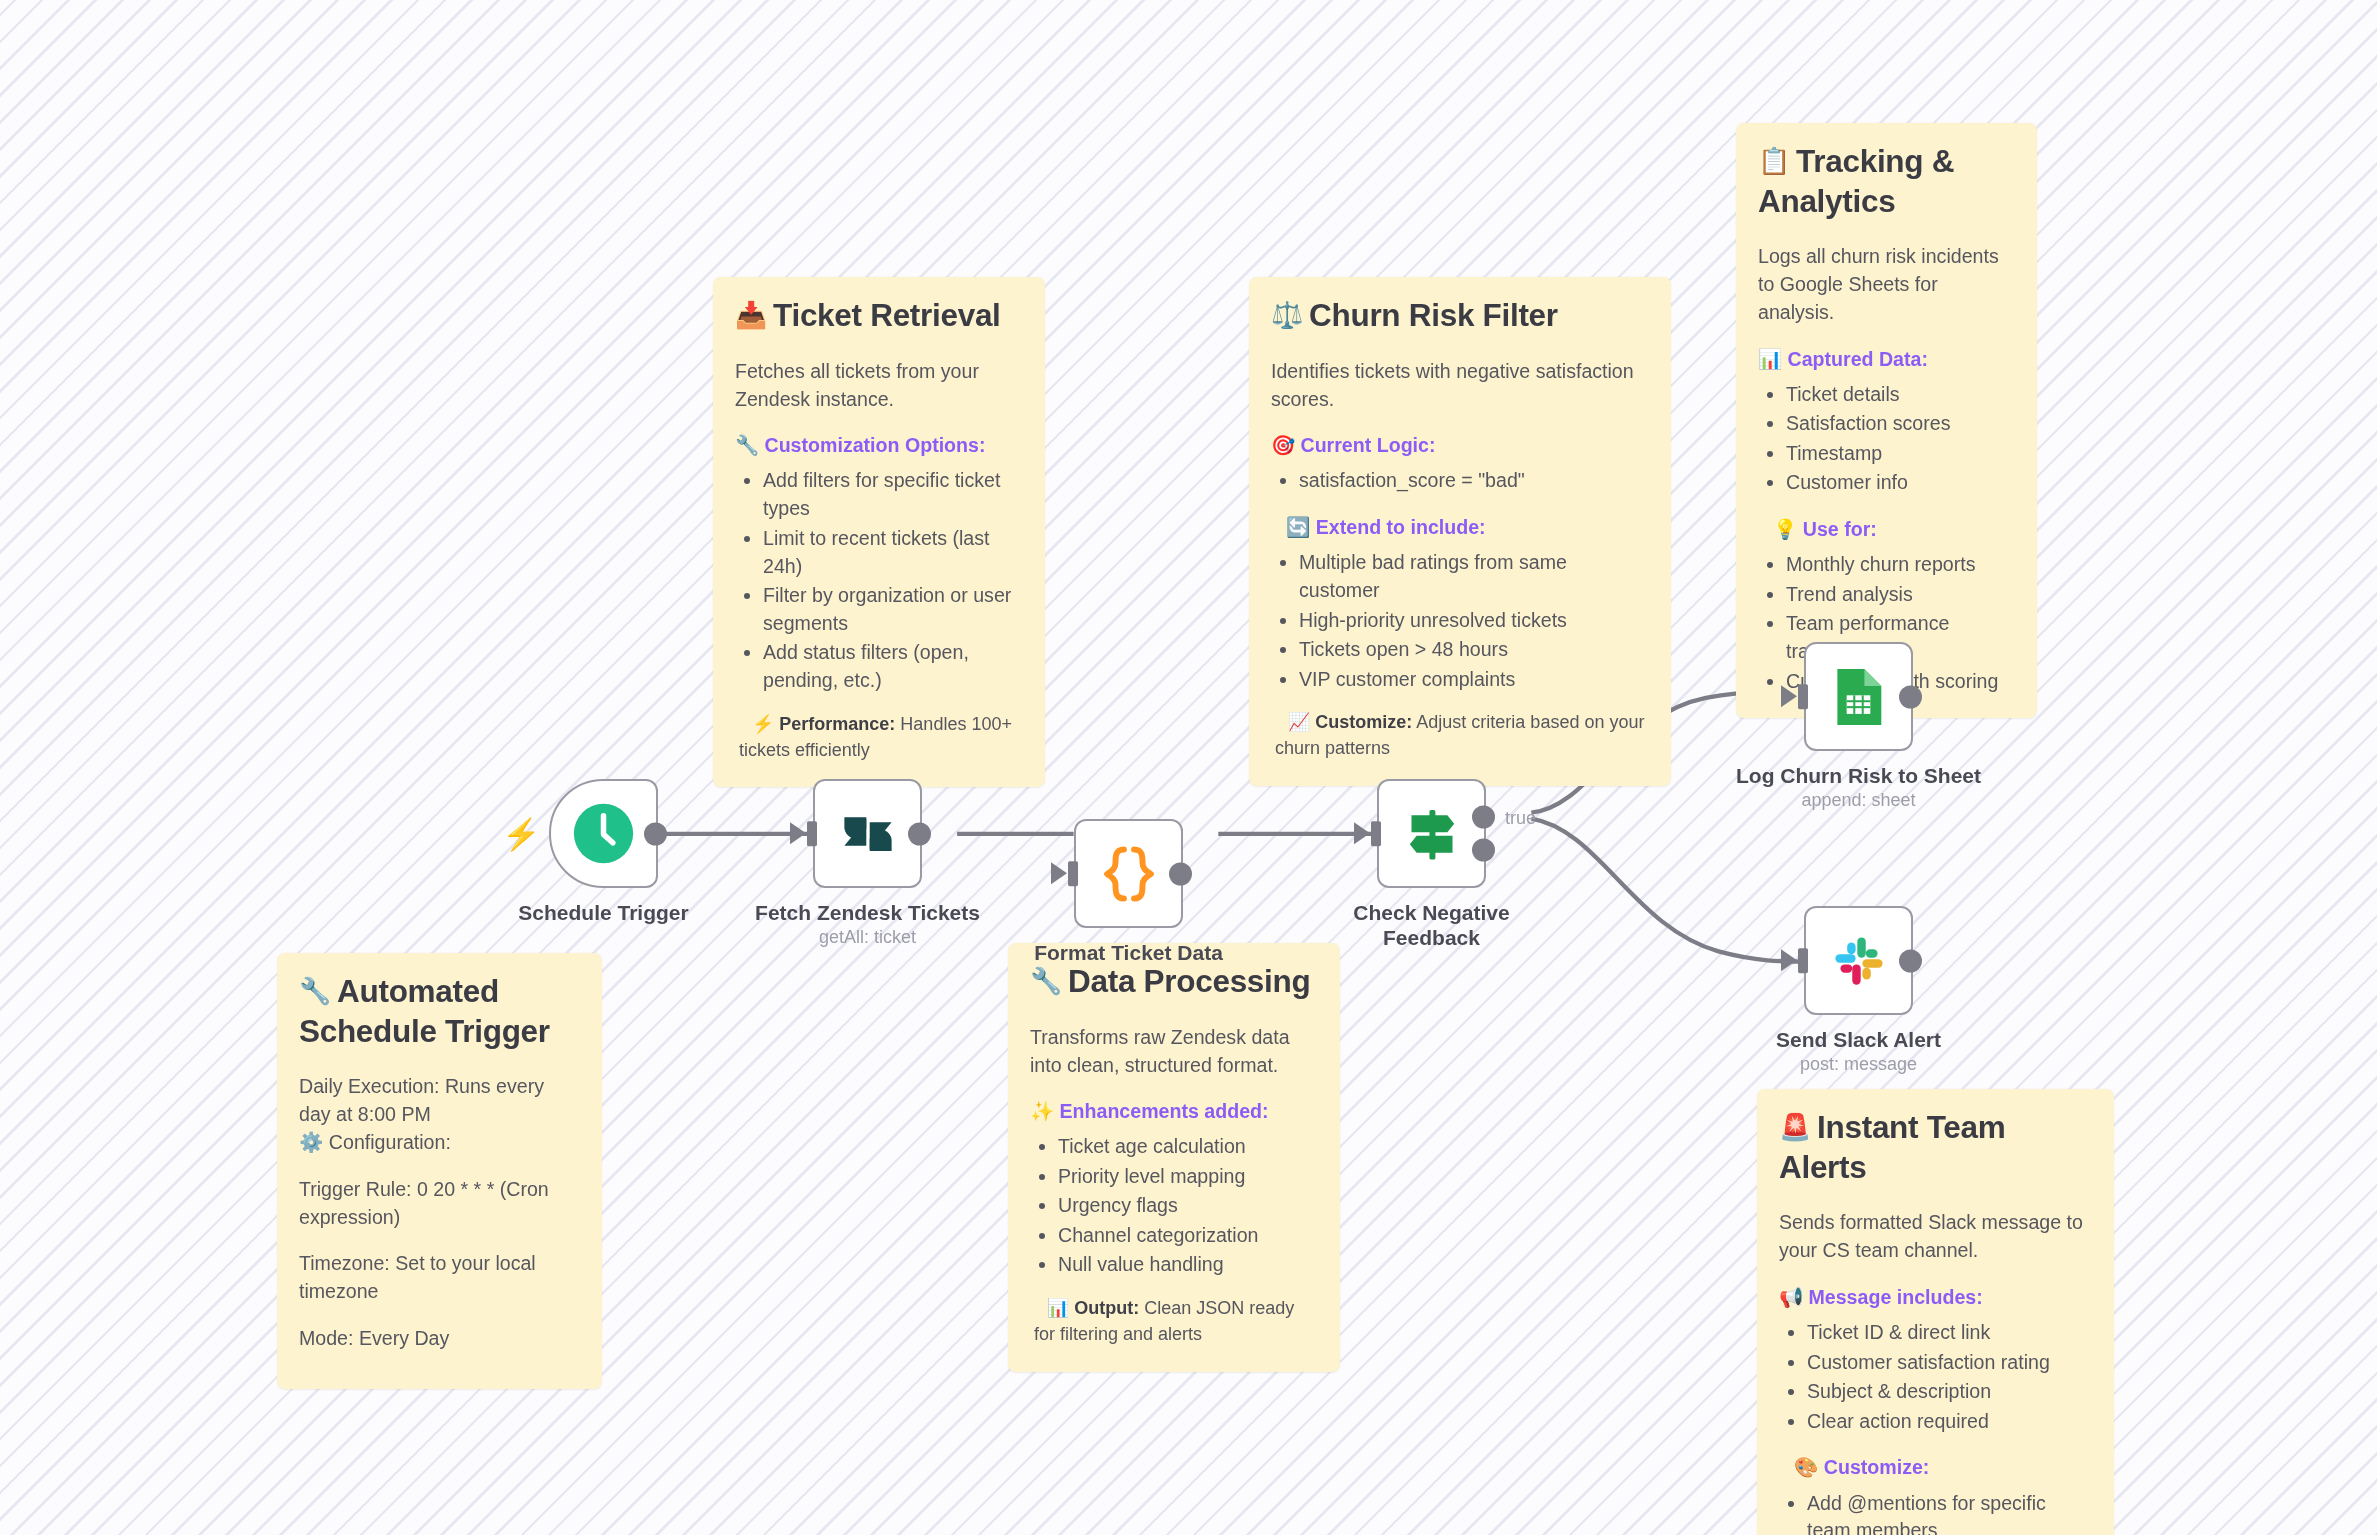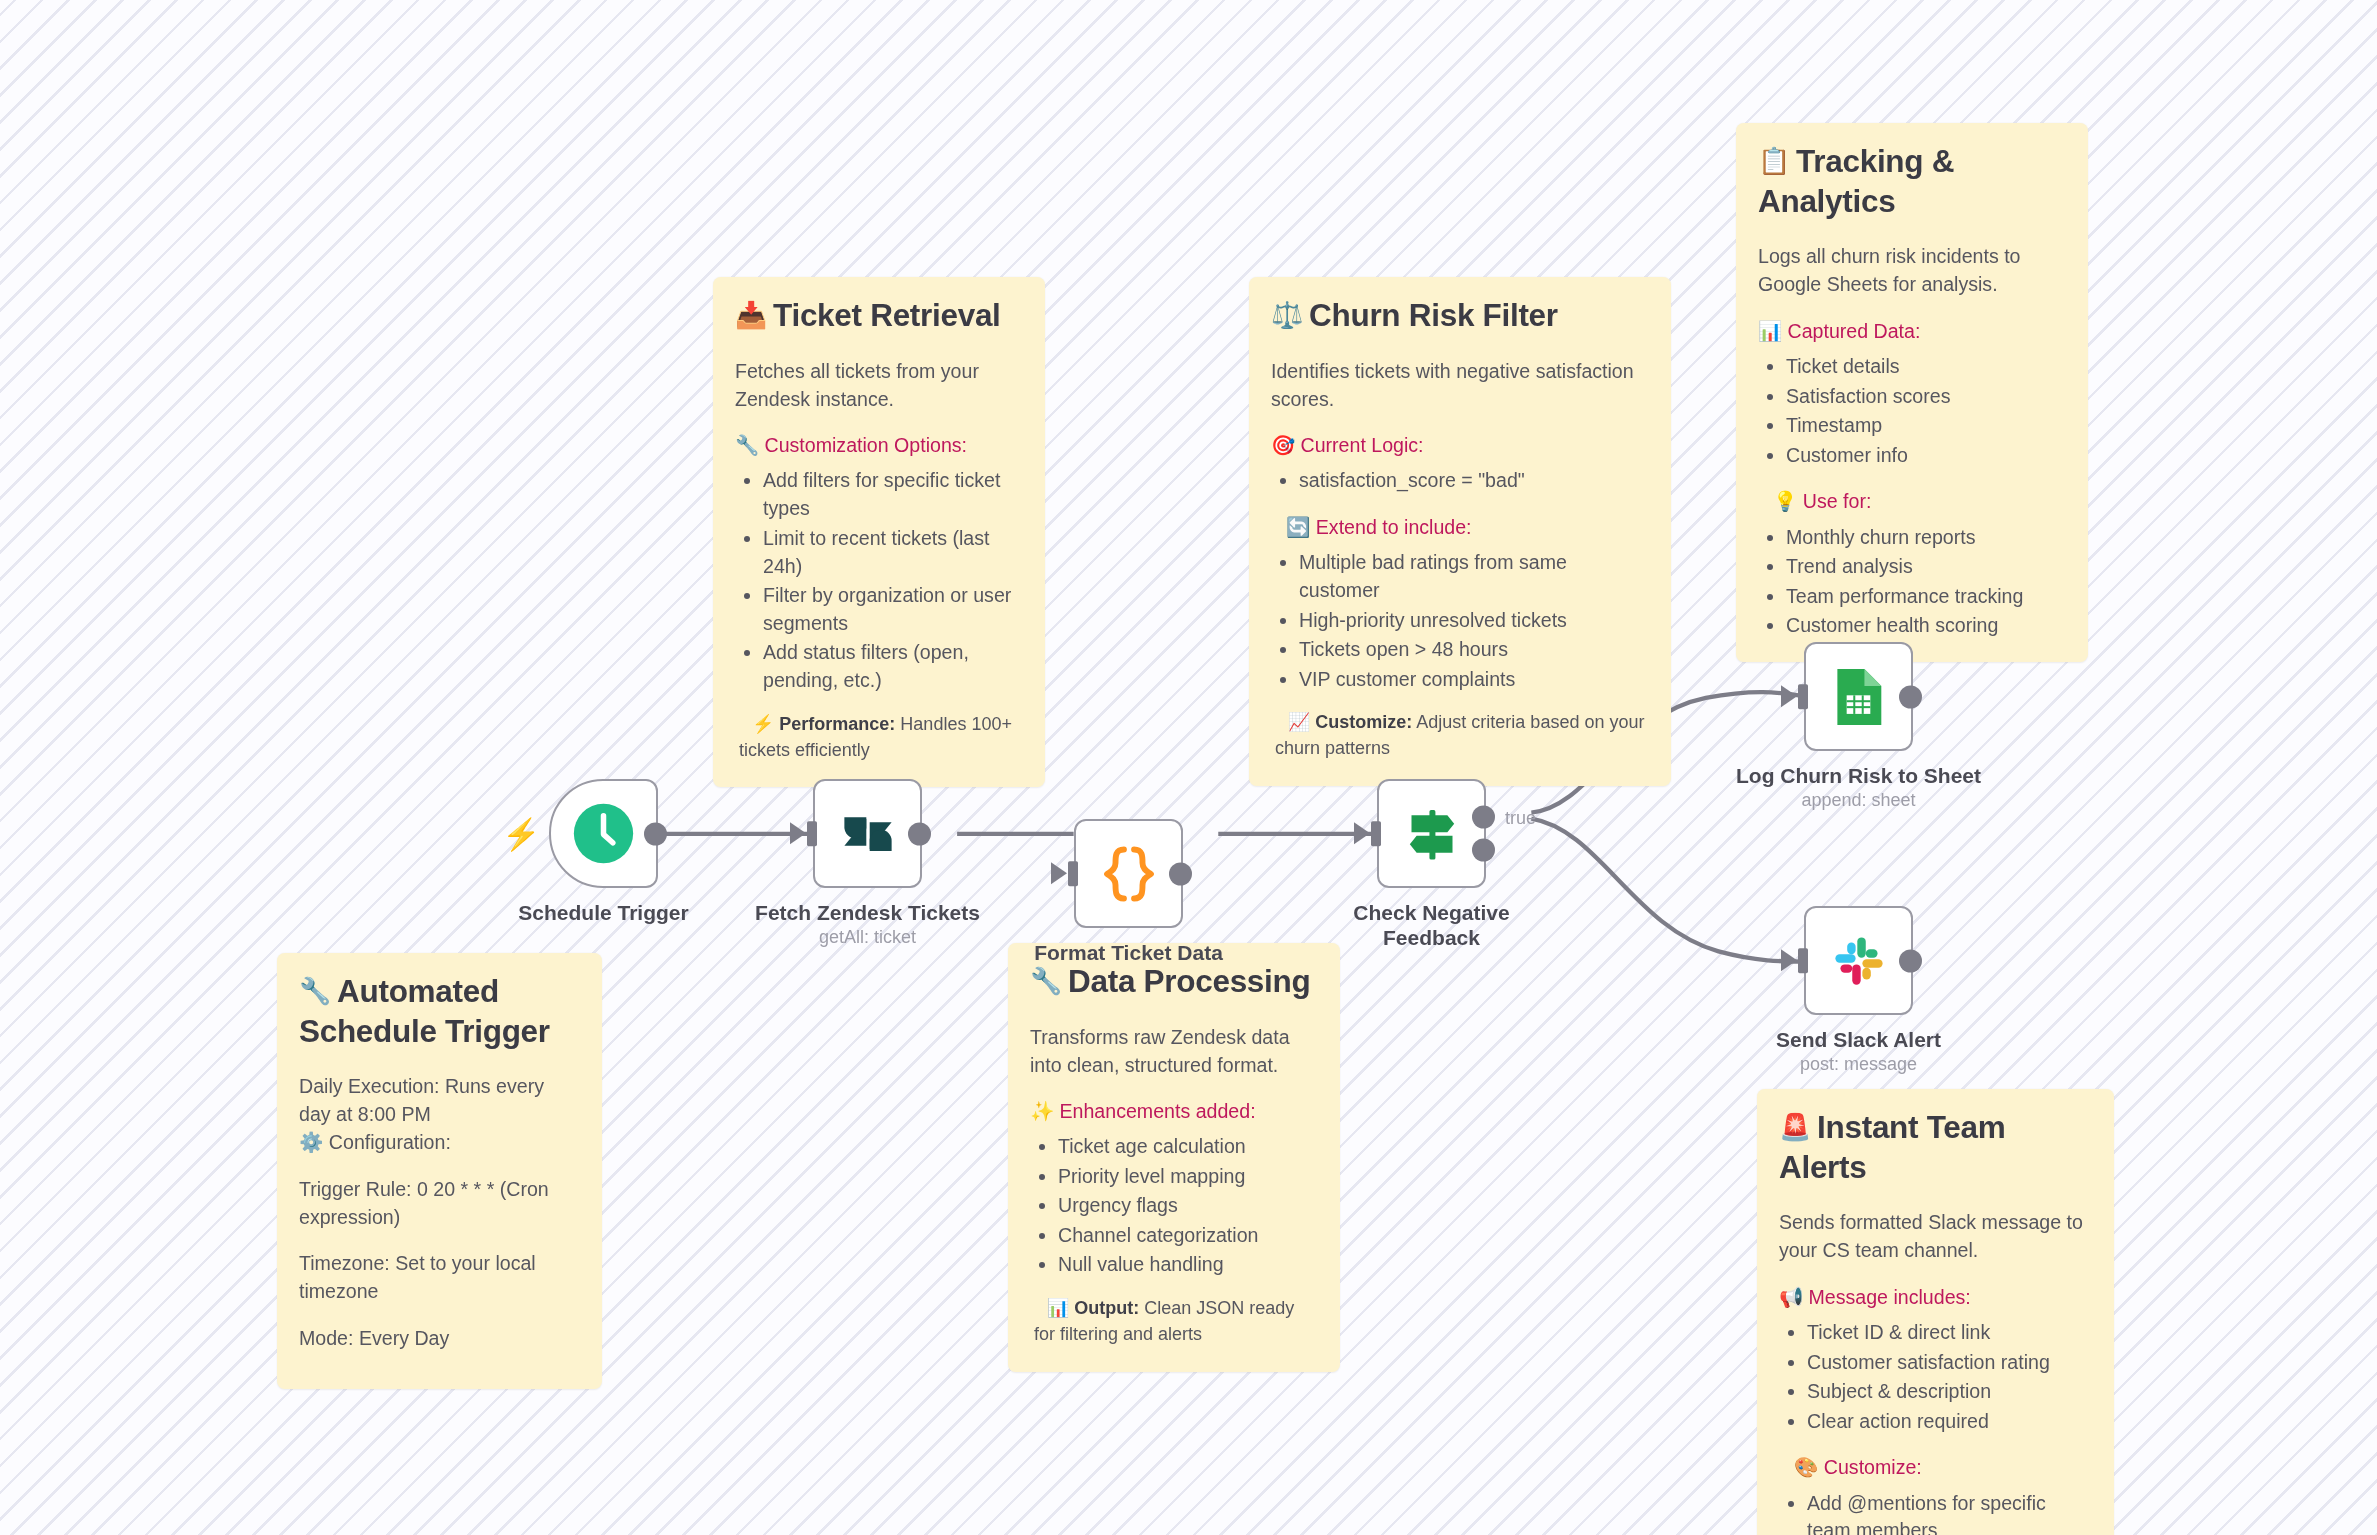--- a/index.html
+++ b/index.html
@@ -65,22 +65,22 @@
   }
   .sticky p.st-para {
     font-size: 19.6px;
     line-height: 1.42;
     margin: 0 0 19px 0;
     color: #56565f;
   }
   .sticky p.st-para.tight { margin-bottom: 12px; }
   .sticky .st-head {
     font-size: 19.6px;
-    font-weight: 400;
-    color: #be185d;
+    font-weight: 700;
+    color: #8b5cf6;
     margin: 0 0 7.7px 0;
     line-height: 1.4;
   }
   .sticky .st-head .emo { margin-right: 5.1px; }
   .sticky ul.st-list {
     margin: 0 0 17px 0;
     padding-left: 28px;
     list-style: disc;
   }
   .sticky ul.st-list li {
@@ -257,21 +257,21 @@
       <li>Multiple bad ratings from same customer</li>
       <li>High-priority unresolved tickets</li>
       <li>Tickets open &gt; 48 hours</li>
       <li>VIP customer complaints</li>
     </ul>
     <p class="st-foot">
       <span class="emo">📈</span><b>Customize:</b><span> Adjust criteria based on your churn patterns</span>
     </p>
   </div>
 
-  <div class="sticky" style="left:1736px; top:123px; width:352px;">
+  <div class="sticky" style="left:1736px; top:123px; width:301px;">
     <div class="st-title">
       <span class="emo">📋</span><span>Tracking &amp; Analytics</span>
     </div>
     <p class="st-para">Logs all churn risk incidents to Google Sheets for analysis.</p>
     <div class="st-head">
       <span class="emo">📊</span><span>Captured Data:</span>
     </div>
     <ul class="st-list" style="margin-bottom:19px;">
       <li>Ticket details</li>
       <li>Satisfaction scores</li>

